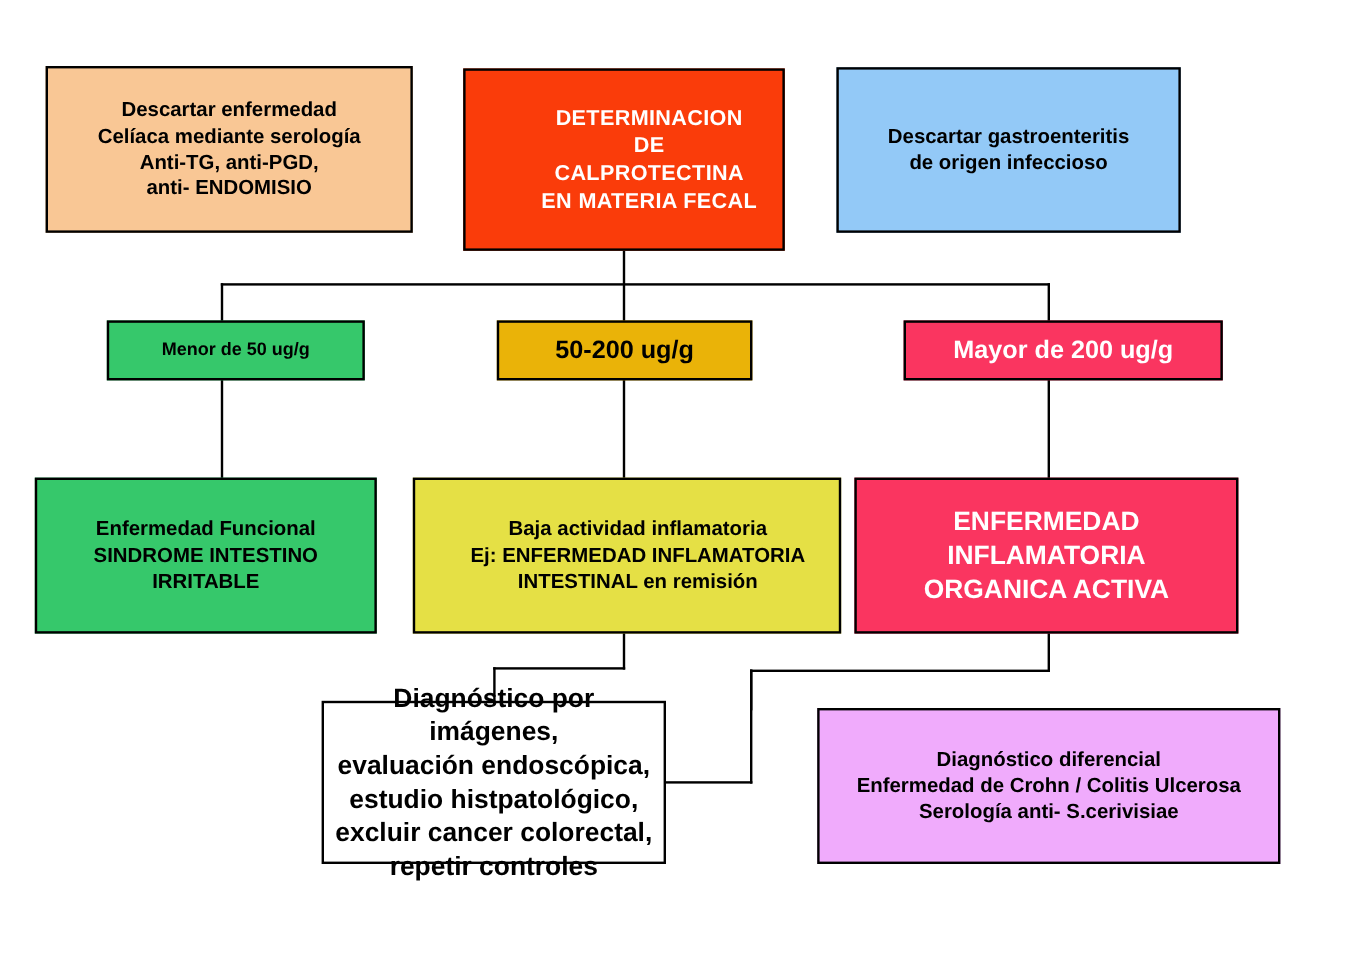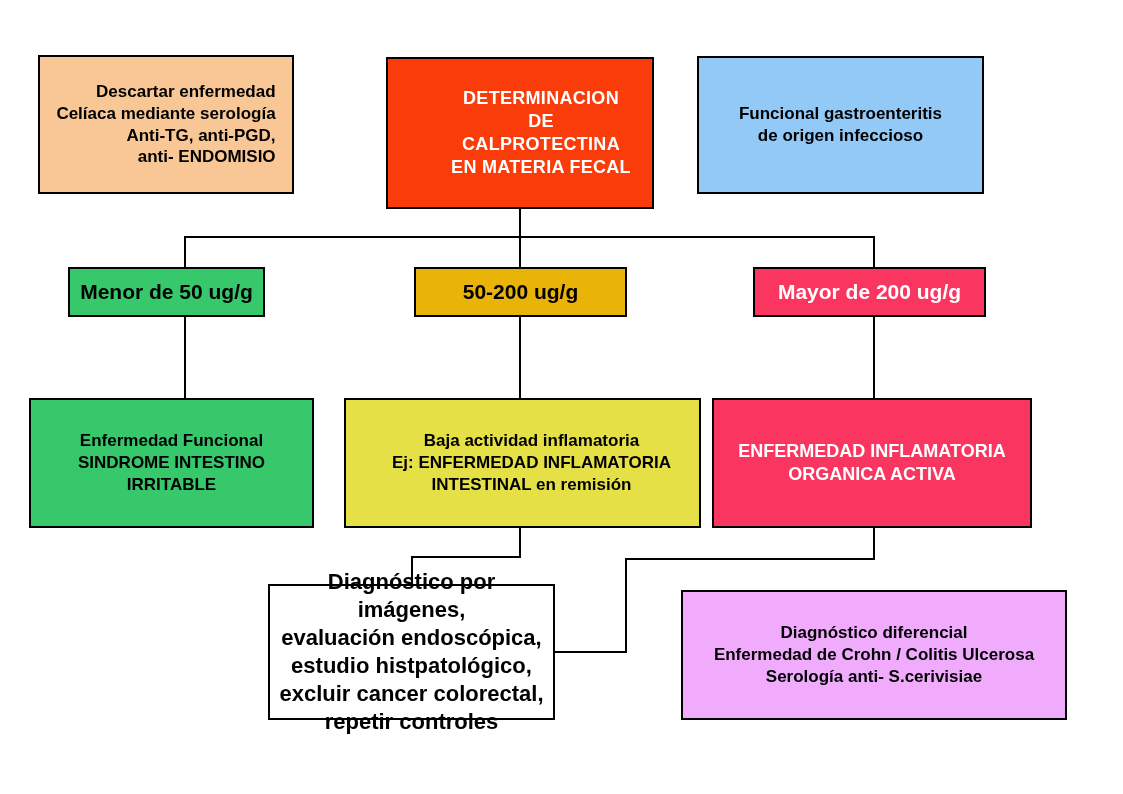--- a/index.html
+++ b/index.html
@@ -33,31 +33,31 @@
   }
   .conn {
     position: absolute;
     background: #000000;
     z-index: 1;
   }
   .conn.h { height: 2px; }
   .conn.v { width: 2px; }
 
   
-  #node-celiac   { left: 38px;  top: 55px;  width: 256px; height: 139px; font-size: 17px; text-align: right; }
+  #node-celiac   { left: 38px;  top: 55px;  width: 306px; height: 139px; font-size: 17px; }
   #node-main     { left: 386px; top: 57px;  width: 268px; height: 152px; font-size: 18px; letter-spacing: .3px; padding-left: 48px; }
   #node-gastro   { left: 697px; top: 56px;  width: 287px; height: 138px; font-size: 17px; }
 
-  #node-low      { left: 68px;  top: 267px; width: 197px; height: 50px;  font-size: 21px; }
+  #node-low      { left: 89px;  top: 267px; width: 215px; height: 50px;  font-size: 15px; }
   #node-mid      { left: 414px; top: 267px; width: 213px; height: 50px;  font-size: 21px; }
-  #node-high     { left: 753px; top: 267px; width: 233px; height: 50px;  font-size: 21px; }
+  #node-high     { left: 753px; top: 267px; width: 266px; height: 50px;  font-size: 21px; }
 
   #node-func     { left: 29px;  top: 398px; width: 285px; height: 130px; font-size: 17px; }
   #node-lowinf   { left: 344px; top: 398px; width: 357px; height: 130px; font-size: 17px; }
-  #node-organic  { left: 712px; top: 398px; width: 320px; height: 130px; font-size: 18px; }
+  #node-organic  { left: 712px; top: 398px; width: 320px; height: 130px; font-size: 22px; }
 
   #node-diag-img { left: 268px; top: 584px; width: 287px; height: 136px; font-size: 22px; background:#ffffff; color:#000; }
   #node-diag-dif { left: 681px; top: 590px; width: 386px; height: 130px; font-size: 17px; background:#ffffff; color:#000; }
 </style>
 </head>
 <body>
 
 <div id="canvas" style="width: 1123px; height: 794px; background: rgb(255, 255, 255);">
 
   <div class="conn v" style="left: 519px; top: 209px; height: 108px; background: rgb(0, 0, 0);"></div>
@@ -86,21 +86,21 @@
   <div class="node" id="node-celiac" style="background: rgb(249, 199, 149); color: rgb(0, 0, 0);">Descartar enfermedad
 Celíaca mediante serología
 Anti-TG, anti-PGD,
 anti- ENDOMISIO</div>
 
   <div class="node" id="node-main" style="background: rgb(250, 60, 10); color: rgb(255, 255, 255);">DETERMINACION
 DE
 CALPROTECTINA
 EN MATERIA FECAL</div>
 
-  <div class="node" id="node-gastro" style="background: rgb(147, 201, 247); color: rgb(0, 0, 0);">Funcional gastroenteritis
+  <div class="node" id="node-gastro" style="background: rgb(147, 201, 247); color: rgb(0, 0, 0);">Descartar gastroenteritis
 de origen infeccioso</div>
 
   <div class="node" id="node-low" style="background: rgb(54, 200, 107); color: rgb(0, 0, 0);">Menor de 50 ug/g</div>
 
   <div class="node" id="node-mid" style="background: #eab308; color: rgb(0, 0, 0);">50-200 ug/g</div>
 
   <div class="node" id="node-high" style="background: rgb(250, 53, 96); color: rgb(255, 255, 255);">Mayor de 200 ug/g</div>
 
   <div class="node" id="node-func" style="background: rgb(54, 200, 107); color: rgb(0, 0, 0);">Enfermedad Funcional
 SINDROME INTESTINO

